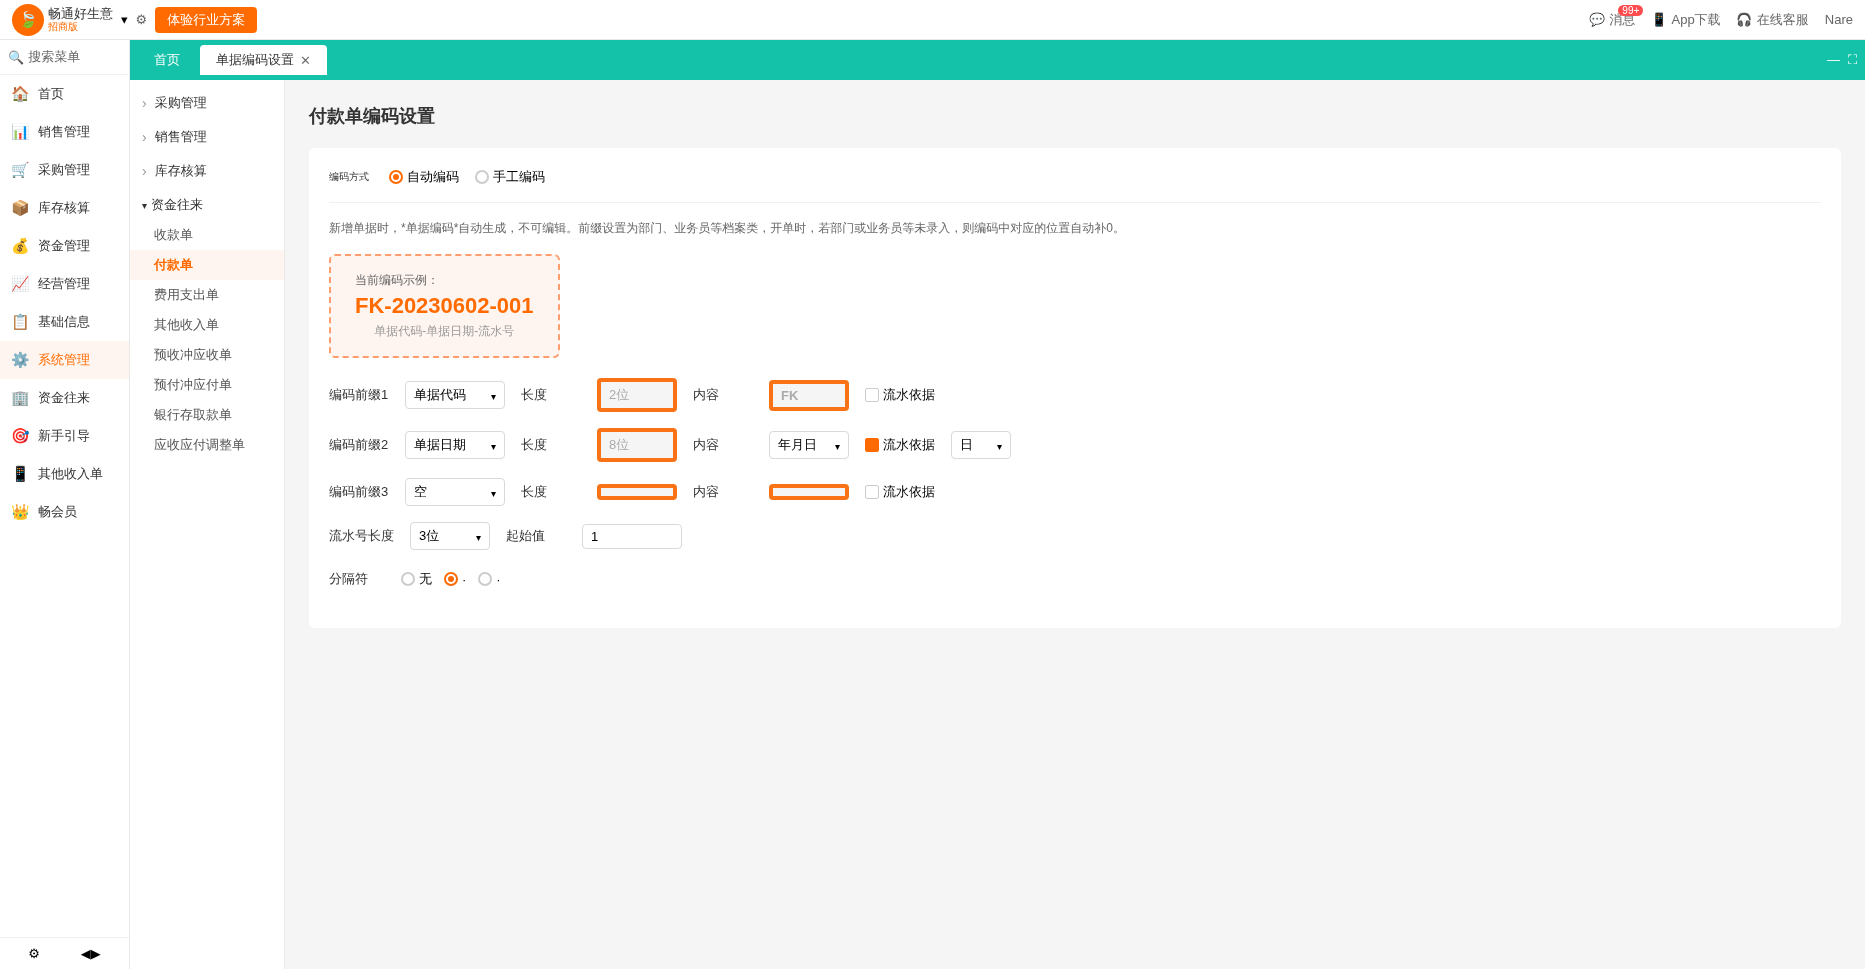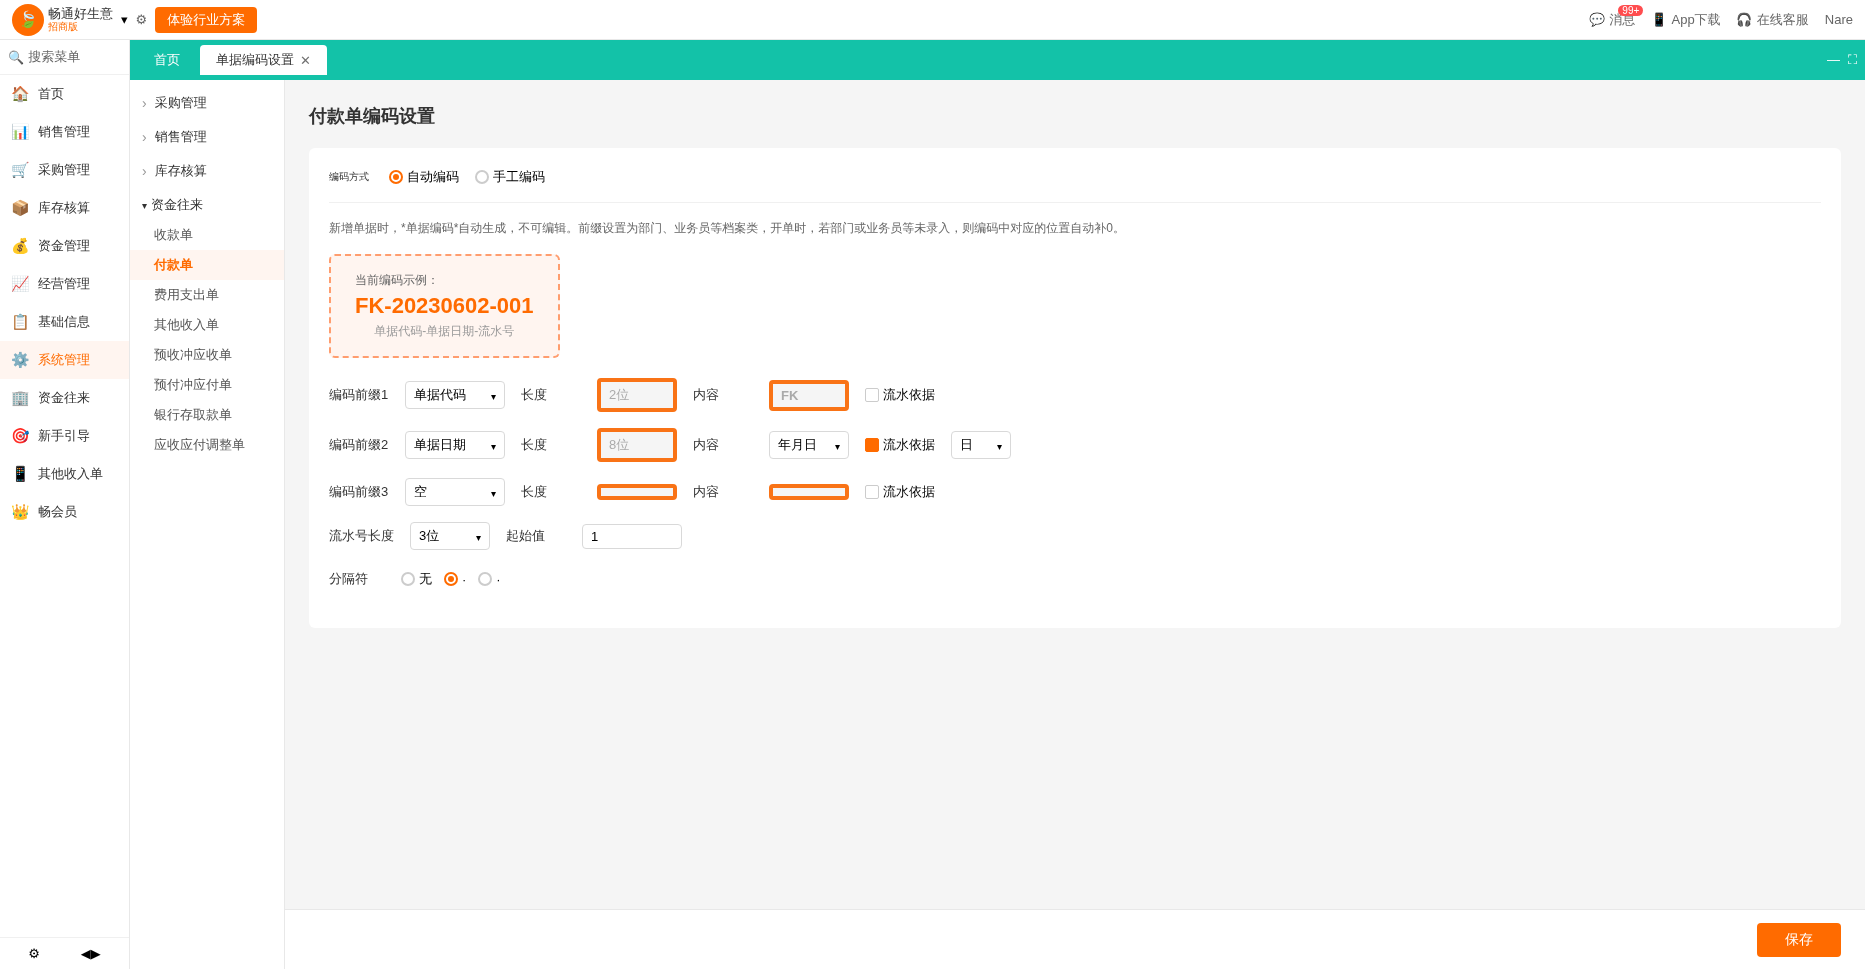--- a/index.html
+++ b/index.html
@@ -493,20 +493,17 @@
               </label>
               <label class="radio-item" style="gap:4px;">
                 <span class="radio-circle"></span>
                 <span>·</span>
               </label>
             </div>
 
           </div>
         </div>
 
-        <div class="save-bar">
-          <button class="save-btn">保存</button>
-        </div>
       </div>
 
     </div>
   </div>
 </div>
 
 </body></html>

